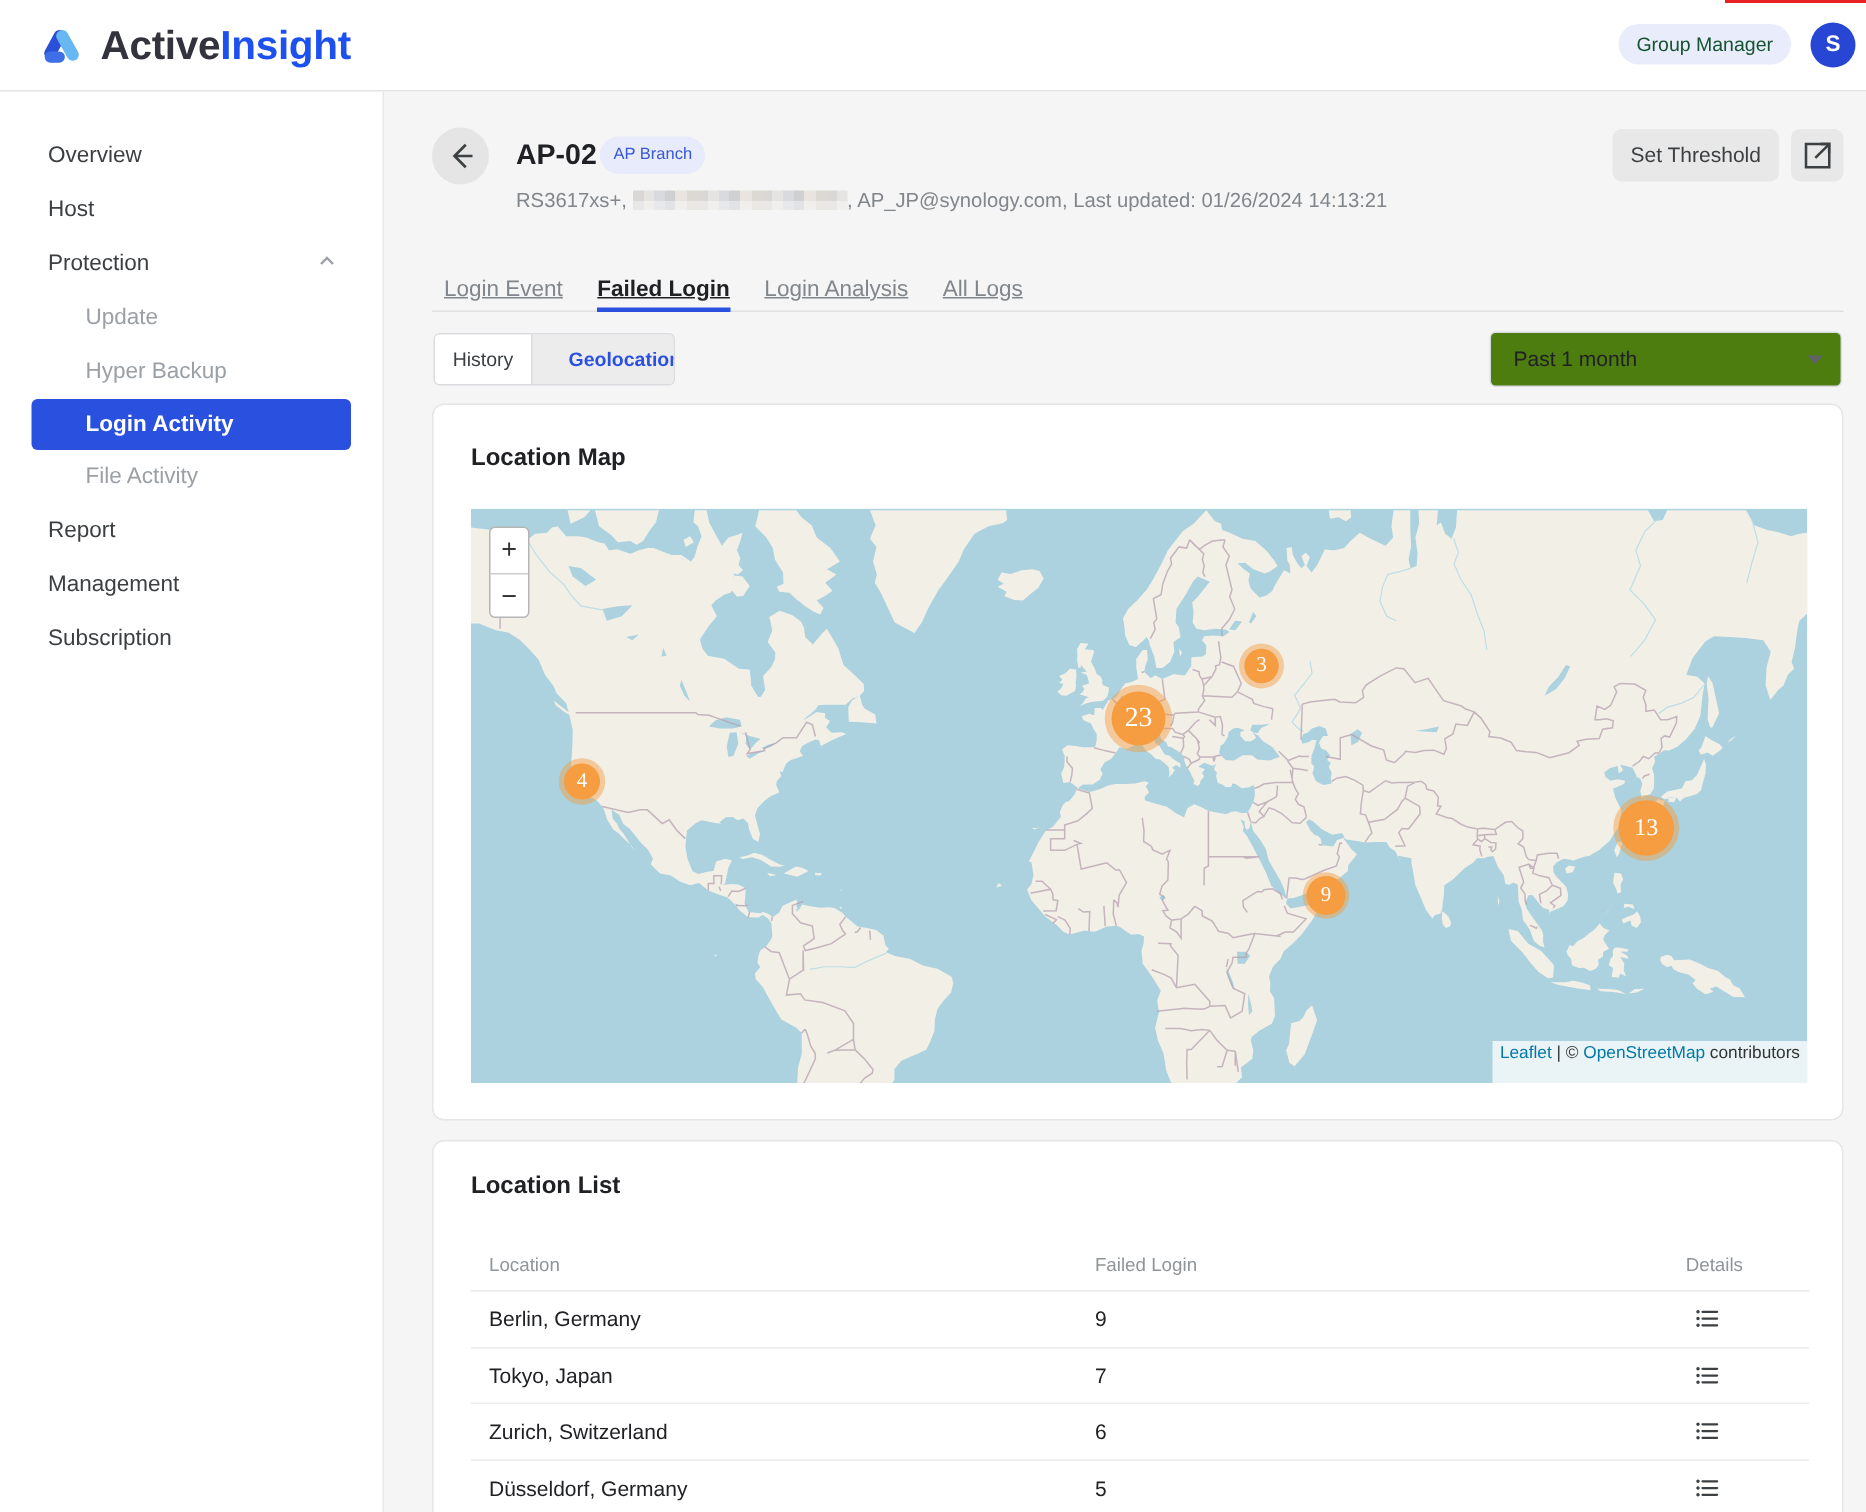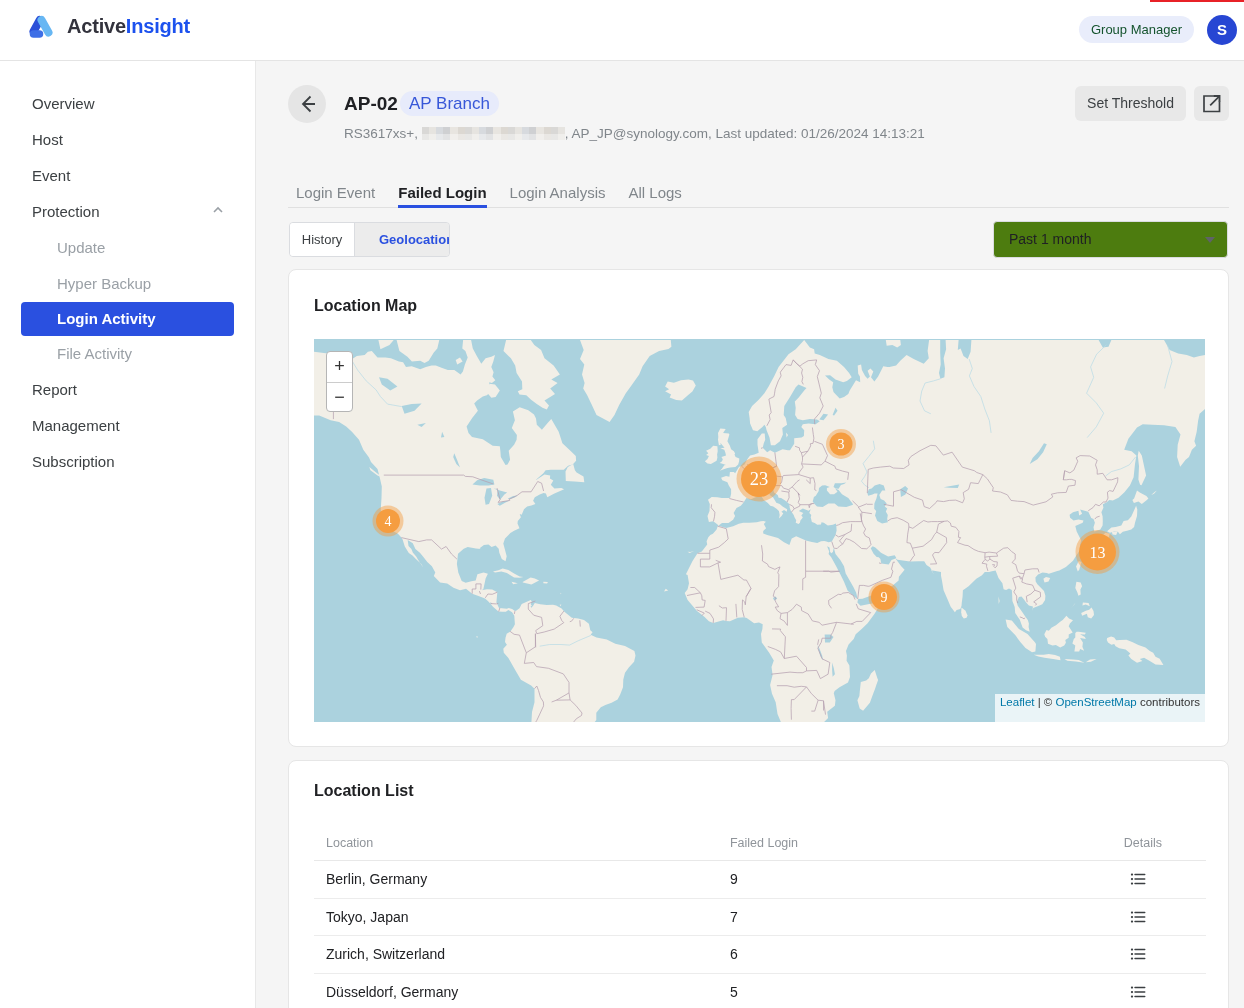--- a/index.html
+++ b/index.html
@@ -1,41 +1,41 @@
 <!DOCTYPE html>
 <html><head>
 <meta charset="utf-8">
 <style>
 *{margin:0;padding:0;box-sizing:border-box;}
 html,body{width:1244px;height:1008px;overflow:hidden;background:#f5f5f5;font-family:"Liberation Sans",sans-serif;}
 .hdr{position:fixed;top:0;left:0;width:1244px;height:61px;background:#fff;border-bottom:1px solid #e4e4e4;z-index:20;}
 .redline{position:fixed;top:0;left:1150px;width:94px;height:2px;background:#e82127;z-index:30;}
 .logo{position:absolute;left:28px;top:15px;display:flex;align-items:center;}
-.logotext{font-size:20px;font-weight:bold;color:#33333d;margin-left:13px;letter-spacing:-0.2px;}
+.logotext{font-size:27px;font-weight:bold;color:#33333d;margin-left:13px;letter-spacing:-0.2px;}
 .logotext b{color:#1c51ee;}
 .gm{position:absolute;right:50px;top:16px;height:27px;padding:0 12px;background:#e9edfb;border-radius:14px;color:#14532d;font-size:13px;line-height:27px;}
 .avatar{position:absolute;right:7px;top:15px;width:30px;height:30px;border-radius:50%;background:#2746d3;color:#fff;font-size:15px;font-weight:bold;text-align:center;line-height:30px;}
 .side{position:fixed;top:61px;left:0;width:256px;height:947px;background:#fff;border-right:1px solid #e8e8e8;z-index:10;}
 .nav{padding-top:25px;}
 .nav .it{height:36px;line-height:36px;padding-left:32px;font-size:15px;color:#3c4043;position:relative;}
 .nav .sub{padding-left:57px;color:#9aa0a6;}
 .nav .sel{background:#2a50e0;color:#fff;font-weight:bold;margin:0 21px;padding-left:36px;border-radius:4px;height:34px;line-height:34px;}
 .chev{position:absolute;right:32px;top:11px;width:10px;height:10px;}
 .main{position:absolute;top:61px;left:256px;width:988px;}
 .backc{position:absolute;left:32px;top:24px;width:38px;height:38px;border-radius:50%;background:#e5e5e5;}
 .h1{position:absolute;left:88px;top:32px;font-size:19px;font-weight:bold;color:#202124;}
-.chip{position:absolute;left:144px;top:30px;height:25px;line-height:25px;padding:0 9px;background:#e7ebfb;border-radius:13px;color:#3757d8;font-size:17px;text-align:center;}
+.chip{position:absolute;left:144px;top:30px;height:25px;line-height:25px;padding:0 9px;background:#e7ebfb;border-radius:13px;color:#3757d8;font-size:11px;text-align:center;}
 .sub1{position:absolute;left:88px;top:65px;font-size:13.5px;color:#80868b;}
 .blur{display:inline-block;width:143px;height:13px;vertical-align:-2px;background:
  linear-gradient(0deg, rgba(255,255,255,0.4) 0 46%, rgba(0,0,0,0) 46%),
  repeating-linear-gradient(90deg,#d9d8d6 0 7px,#e6e4e0 7px 14px,#d7dade 14px 21px,#cfd0d2 21px 28px,#e8e5e0 28px 36px,#dcd8d2 36px 43px);}
 .btn1{position:absolute;left:819px;top:25px;width:111px;height:35px;background:#e8e8e8;border-radius:6px;font-size:14px;color:#3c4043;text-align:center;line-height:35px;}
 .btn2{position:absolute;left:938px;top:25px;width:35px;height:35px;background:#e8e8e8;border-radius:6px;}
 .tabs{position:absolute;left:32px;top:114px;width:941px;height:33px;border-bottom:1px solid #e0e0e0;padding-left:8px;padding-top:9px;}
-.tab{display:inline-block;margin-right:23px;font-size:15px;color:#80868b;padding-bottom:4px;}
+.tab{display:inline-block;margin-right:23px;font-size:15px;color:#80868b;padding-bottom:4px;text-decoration:underline;}
 .tab.act{color:#202124;font-weight:bold;border-bottom:3px solid #2a50e0;}
 .seg{position:absolute;left:33px;top:161px;height:35px;border:1px solid #dadce0;border-radius:4px;display:flex;overflow:hidden;}
 .seg .s1{width:64px;background:#fff;color:#3c4043;font-size:13px;text-align:center;line-height:33px;}
 .seg .s2{width:95px;background:#ececec;color:#2a50e0;font-size:13px;font-weight:bold;text-align:center;line-height:33px;border-left:1px solid #dadce0;padding-left:24px;}
 .sel1{position:absolute;left:737px;top:160px;width:235px;height:37px;background:#4d7c0f;border:1px solid #dadce0;border-radius:4px;font-size:14px;color:#202124;line-height:35px;padding-left:15px;}
 .caret{position:absolute;right:12px;top:15px;width:0;height:0;border-left:5px solid transparent;border-right:5px solid transparent;border-top:6px solid #5f6368;}
 .card1{position:absolute;left:32px;top:208px;width:941px;height:478px;background:#fff;border:1px solid #e6e6e6;border-radius:8px;}
 .card2{position:absolute;left:32px;top:699px;width:941px;height:330px;background:#fff;border:1px solid #e6e6e6;border-radius:8px;}
 .ct{position:absolute;left:25px;top:27px;font-size:16px;font-weight:bold;color:#202124;}
 .mapwrap{position:absolute;left:25px;top:69px;width:891px;height:383px;overflow:hidden;}
@@ -65,21 +65,20 @@
   <div class="logotext">Active<b>Insight</b></div>
  </div>
  <div class="gm">Group Manager</div>
  <div class="avatar">S</div>
 </div>
 <div class="redline"></div>
 <div class="side">
  <div class="nav">
   <div class="it">Overview</div>
   <div class="it">Host</div>
-  <div class="it">Event</div>
   <div class="it">Protection
     <svg class="chev" viewBox="0 0 10 10">
           <path d="M1 7 L5 3 L9 7" stroke="#9aa0a6" stroke-width="1.6" fill="none"></path>
         </svg>
   </div>
   <div class="it sub">Update</div>
   <div class="it sub">Hyper Backup</div>
   <div class="it sel">Login Activity</div>
   <div class="it sub">File Activity</div>
   <div class="it">Report</div>

